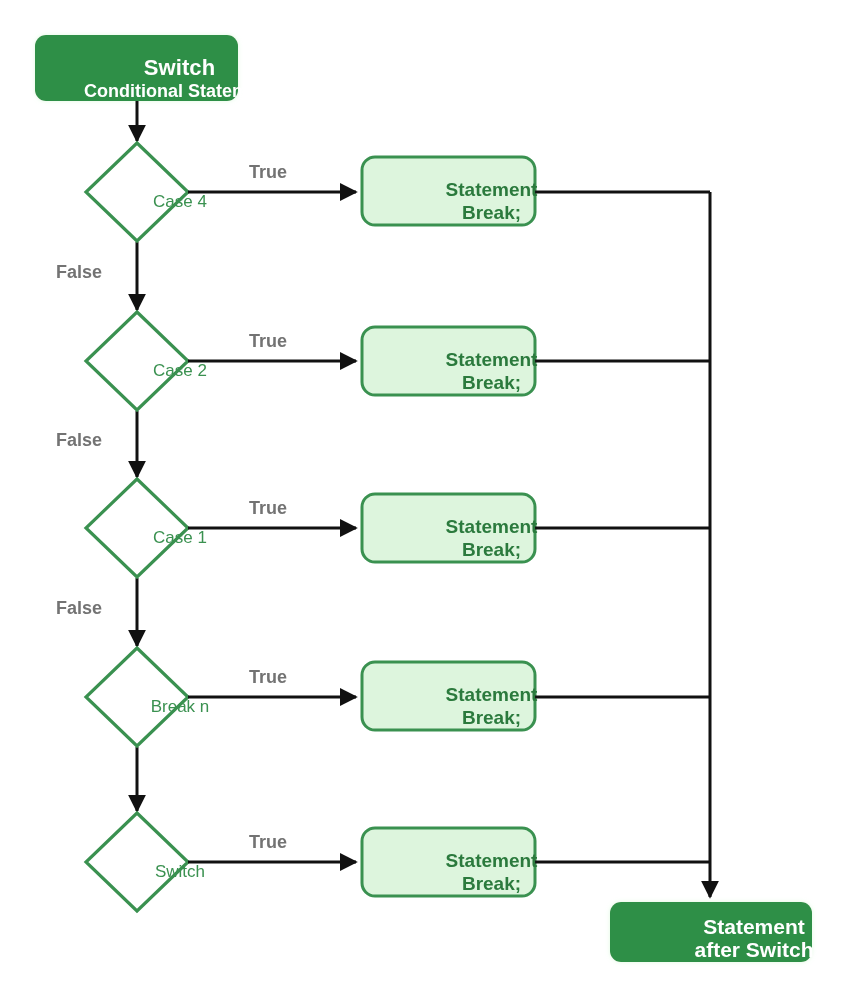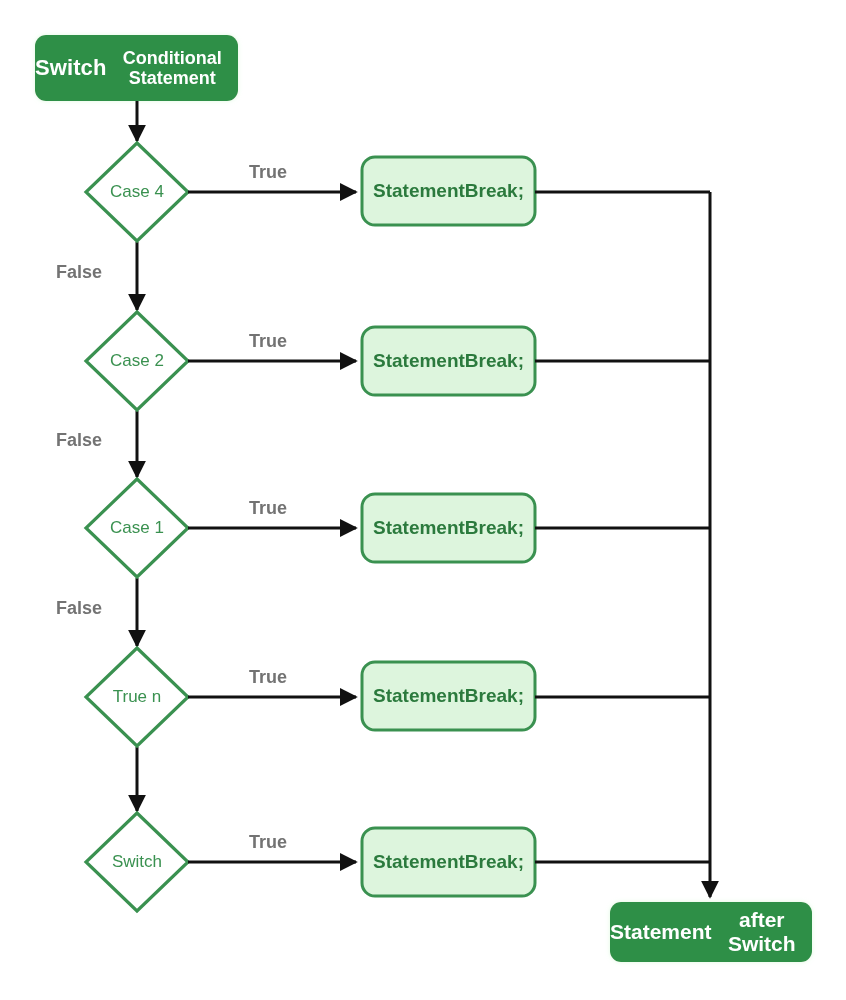--- a/index.html
+++ b/index.html
@@ -21,25 +21,26 @@
   #diagram-svg {
     position: absolute;
     left: 0;
     top: 0;
     width: 846px;
     height: 1000px;
   }
   .node-text {
     position: absolute;
     display: flex;
-    flex-direction: row;
+    flex-direction: column;
     align-items: center;
-    justify-content: center;
+    justify-content: flex-end;
     text-align: center;
     pointer-events: none;
+    margin-left: 43px;
   }
   .terminal-box-label {
     color: #ffffff;
     font-weight: 700;
     line-height: 1.12;
   }
   .terminal-title {
     font-size: 22px;
     letter-spacing: 0.1px;
   }
@@ -140,21 +141,21 @@
   <div class="node-text" style="left:62px; top:172px; width:150px; height:40px;">
     <span class="decision-label">Case 4</span>
   </div>
   <div class="node-text" style="left:62px; top:341px; width:150px; height:40px;">
     <span class="decision-label">Case 2</span>
   </div>
   <div class="node-text" style="left:62px; top:508px; width:150px; height:40px;">
     <span class="decision-label">Case 1</span>
   </div>
   <div class="node-text" style="left:62px; top:677px; width:150px; height:40px;">
-    <span class="decision-label">True n</span>
+    <span class="decision-label">Break n</span>
   </div>
   <div class="node-text" style="left:62px; top:842px; width:150px; height:40px;">
     <span class="decision-label">Switch</span>
   </div>
 
   <div class="node-text" style="left:362px; top:157px; width:173px; height:68px;">
     <div class="process-label">Statement</div>
     <div class="process-label">Break;</div>
   </div>
   <div class="node-text" style="left:362px; top:327px; width:173px; height:68px;">

